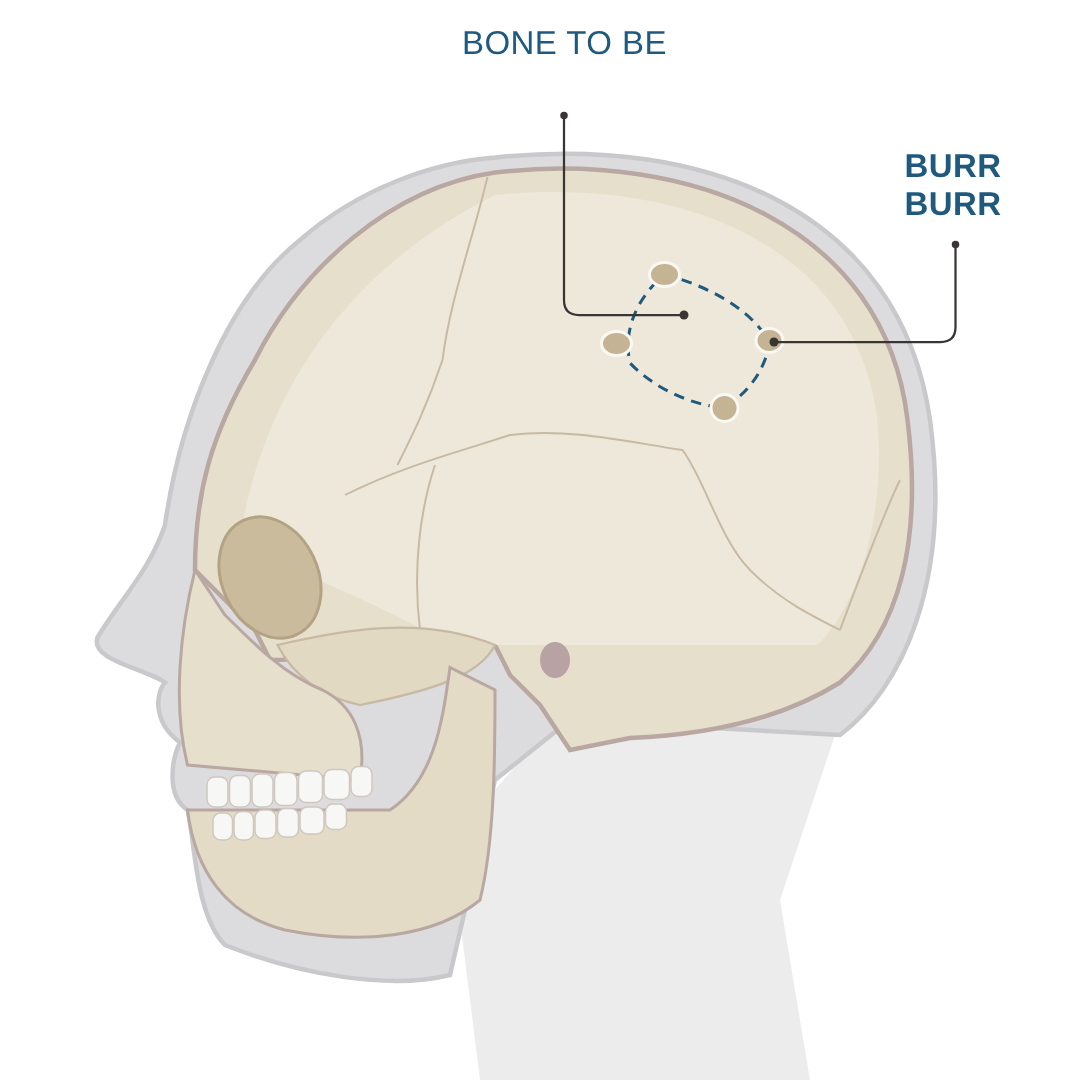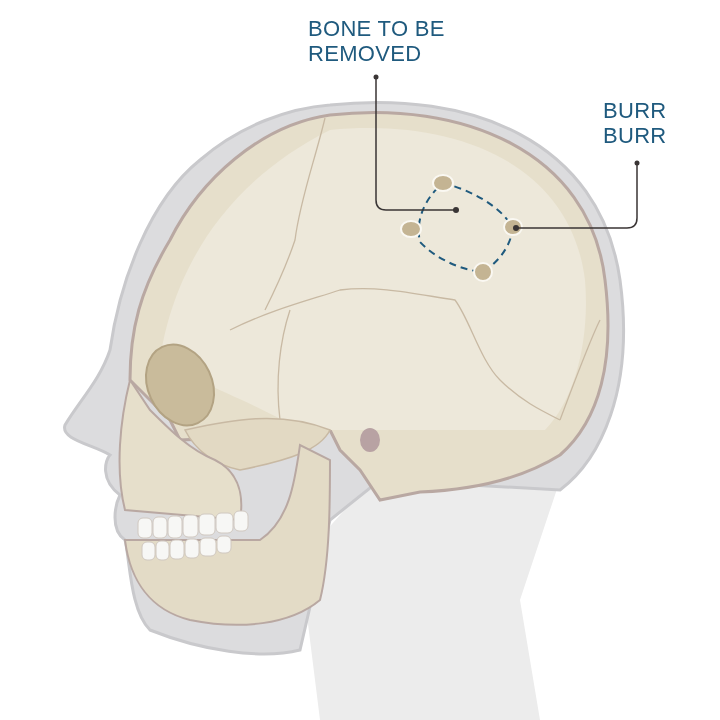--- a/index.html
+++ b/index.html
@@ -1,19 +1,19 @@
 <!DOCTYPE html>
 <html><head>
 <meta charset="utf-8">
 <style>
   html, body { margin:0; padding:0; background:#ffffff; }
   body { width:720px; height:720px; position:relative; overflow:hidden; font-family:"Liberation Sans", sans-serif; }
-  .label { position:absolute; color:#1f5a7e; font-size:22px; line-height:25px; letter-spacing:0.3px; }
+  .label { position:absolute; color:#1f5a7e; font-size:22px; line-height:25px; letter-spacing:0.3px;text-align:center; }
   #lbl-bone { left:308px; top:16px; }
-  #lbl-burr { left:603px; top:98px; }
+  #lbl-burr { left:603px; top:98px;font-weight:bold; }
   svg { position:absolute; left:0; top:0; }
 </style>
 </head>
 <body>
 
 <svg width="720" height="720" viewBox="0 0 720 720">
 
   <path d="M300 560 L320 720 L540 720 L520 600 L560 480 L380 470 Z" fill="#ececec"></path>
 
   <path d="M330 105 C470 90 600 140 620 280 C635 390 600 460 560 490 L380 480 L330 520 L300 650 C260 660 200 650 150 630 C130 610 130 560 125 540 C110 530 115 505 120 495 C100 480 105 460 110 455 C95 445 60 440 65 425 C80 400 100 380 110 350 C120 280 150 200 200 160 C240 125 290 108 330 105 Z" fill="#dcdcde" stroke="#c9c9cc" stroke-width="3"></path>
@@ -68,18 +68,17 @@
   <circle cx="376" cy="77" r="2.5" fill="#3a3535"></circle>
   <circle cx="456" cy="210" r="3" fill="#3a3535"></circle>
 
   <path d="M637 163 L637 218 Q637 228 627 228 L516 228" fill="none" stroke="#3a3535" stroke-width="1.5"></path>
   <circle cx="637" cy="163" r="2.5" fill="#3a3535"></circle>
   <circle cx="516" cy="228" r="3" fill="#3a3535"></circle>
 </svg>
 
 <div class="label" id="lbl-bone">
   <div>BONE TO BE</div>
-  <div>REMOVED</div>
 </div>
 <div class="label" id="lbl-burr">
   <div>BURR</div>
   <div>BURR</div>
 </div>
 
 </body></html>

